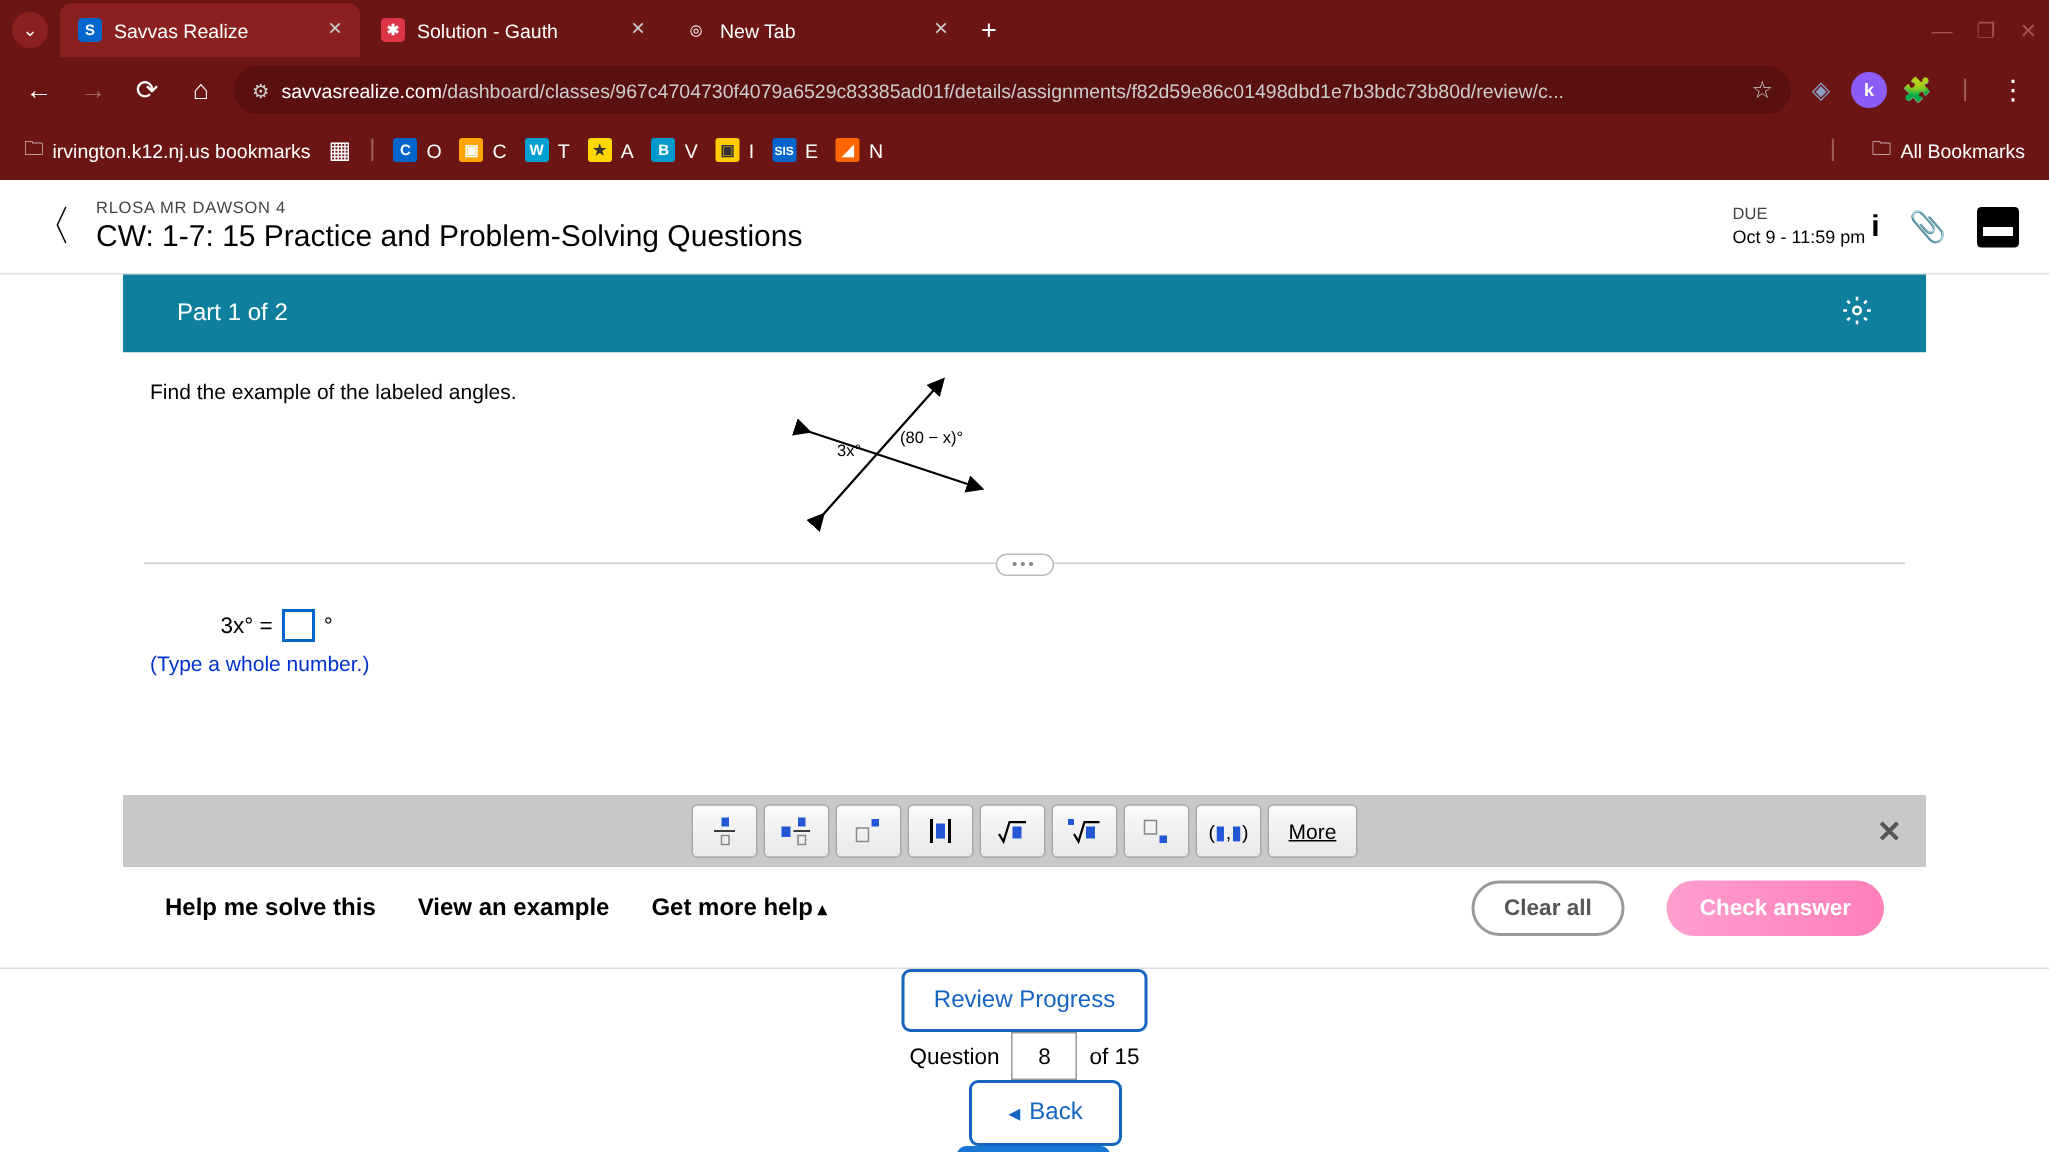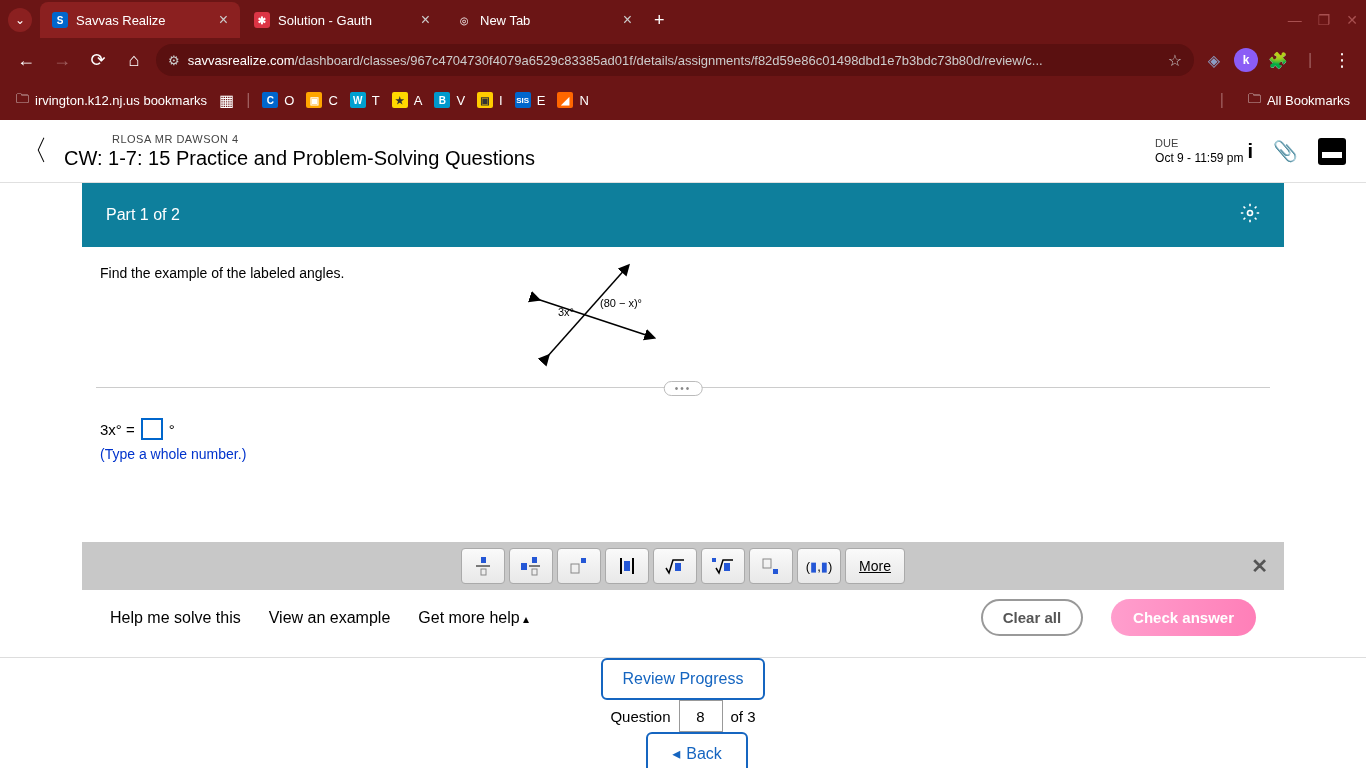--- a/index.html
+++ b/index.html
@@ -45,55 +45,55 @@
 .bi-i { background: #ffcc00; color: #333; }
 .bi-e { background: #0066cc; color: #fff; font-size: 8px; }
 .bi-n { background: #ff6600; color: #fff; }
 .bookmark-sep { color: #a06060; }
 .all-bookmarks { margin-left: auto; display: flex; align-items: center; color: #fff; font-size: 13px; cursor: pointer; gap: 6px; }
 
 
 .app-header { height: 63px; display: flex; align-items: center; padding: 0 20px; border-bottom: 1px solid #e0e0e0; }
 .back-arrow { font-size: 28px; margin-right: 16px; cursor: pointer; }
 .header-text { flex: 1; }
-.breadcrumb { font-size: 11px; color: #444; letter-spacing: 0.5px; margin-left: 48px; }
+.breadcrumb { font-size: 11px; color: #444; letter-spacing: 0.5px; }
 .page-title { font-size: 20px; color: #000; margin-top: 2px; }
 .due-block { text-align: left; margin-right: 4px; }
 .due-label { font-size: 11px; color: #444; }
 .due-date { font-size: 12px; color: #000; margin-top: 2px; }
 .header-icons { display: flex; gap: 20px; align-items: center; }
 .header-icon { font-size: 20px; cursor: pointer; }
 
 
 .content-wrap { padding: 0 82px; }
-.part-banner { background: #0e7f9c; color: #fff; height: 64px; display: flex; align-items: center; padding: 0 24px; justify-content: space-between; }
+.part-banner { background: #0e7f9c; color: #fff; height: 52px; display: flex; align-items: center; padding: 0 36px; justify-content: space-between; }
 .part-text { font-size: 16px; }
 .gear-icon { cursor: pointer; }
 
 .problem-area { background: #fff; padding: 18px 18px 10px; min-height: 140px; position: relative; }
 .prompt { font-size: 14px; color: #000; }
 .diagram { position: absolute; left: 440px; top: 12px; }
 
 .divider { border-top: 1px solid #ccc; height: 1px; position: relative; margin: 0 14px; }
 .divider-handle { position: absolute; left: 50%; top: -7px; transform: translateX(-50%); background: #fff; border: 1px solid #bbb; border-radius: 10px; padding: 1px 10px; font-size: 10px; color: #888; cursor: pointer; letter-spacing: 2px; }
 
 .answer-area { padding: 30px 18px 80px; }
-.equation { font-size: 15px; color: #000; display: flex; align-items: center; gap: 6px; }
+.equation { font-size: 15px; color: #000; display: flex; align-items: center; gap: 6px; margin-left: 47px; }
 .answer-box { width: 22px; height: 22px; border: 2px solid #0066cc; display: inline-block; text-align: center; font-size: 14px; }
 .hint-text { color: #0033cc; font-size: 14px; margin-top: 6px; }
 
 
 .math-toolbar { background: #c8c8c8; height: 48px; display: flex; align-items: center; justify-content: center; gap: 4px; position: relative; }
 .tool-btn { width: 44px; height: 36px; background: linear-gradient(#fafafa, #e8e8e8); border: 1px solid #aaa; border-radius: 4px; display: flex; align-items: center; justify-content: center; cursor: pointer; font-size: 14px; }
 .tool-more { width: 60px; height: 36px; background: linear-gradient(#fafafa, #e8e8e8); border: 1px solid #aaa; border-radius: 4px; display: flex; align-items: center; justify-content: center; cursor: pointer; font-size: 14px; text-decoration: underline; }
 .tool-close { position: absolute; right: 16px; font-size: 20px; color: #555; cursor: pointer; font-weight: bold; }
 
 
 .help-bar { height: 55px; display: flex; align-items: center; padding: 0 28px; gap: 28px; }
-.help-link { font-size: 16px; font-weight: normal; cursor: pointer; color: #000; }
+.help-link { font-size: 16px; font-weight: bold; cursor: pointer; color: #000; }
 .help-link.dd::after { content: " ▴"; font-size: 12px; }
 .help-spacer { flex: 1; }
 .clear-btn { border: 2px solid #999; border-radius: 20px; padding: 8px 20px; font-size: 15px; font-weight: bold; color: #555; cursor: pointer; background: #fff; }
 .check-btn { border-radius: 20px; padding: 10px 22px; font-size: 15px; font-weight: bold; color: #fff; background: linear-gradient(90deg, #ff9ecd, #ff7fb8); cursor: pointer; }
 
 
 .footer-divider { border-top: 1px solid #ddd; margin-top: 12px; }
 .footer { height: 70px; display: flex; align-items: center; padding: 0 40px; flex-direction: column; }
 .review-btn { border: 2px solid #1565c0; color: #1565c0; border-radius: 6px; padding: 10px 20px; font-size: 16px; font-weight: 500; cursor: pointer; }
 .footer-spacer { flex: 1; }
@@ -317,21 +317,21 @@
   </div>
 </div>
 
 <div class="footer-divider"></div>
 <div class="footer">
   <span class="review-btn">Review Progress</span>
   <span class="footer-spacer"></span>
   <div class="question-nav">
     <span>Question</span>
     <input class="q-input" value="8" style="">
-    <span>of 3</span>
+    <span>of 15</span>
   </div>
   <span class="back-btn2">
       <span>◂</span>
       <span>Back</span>
     </span>
   <span class="next-btn">
       <span>Next</span>
       <span>▸</span>
     </span>
 </div>

